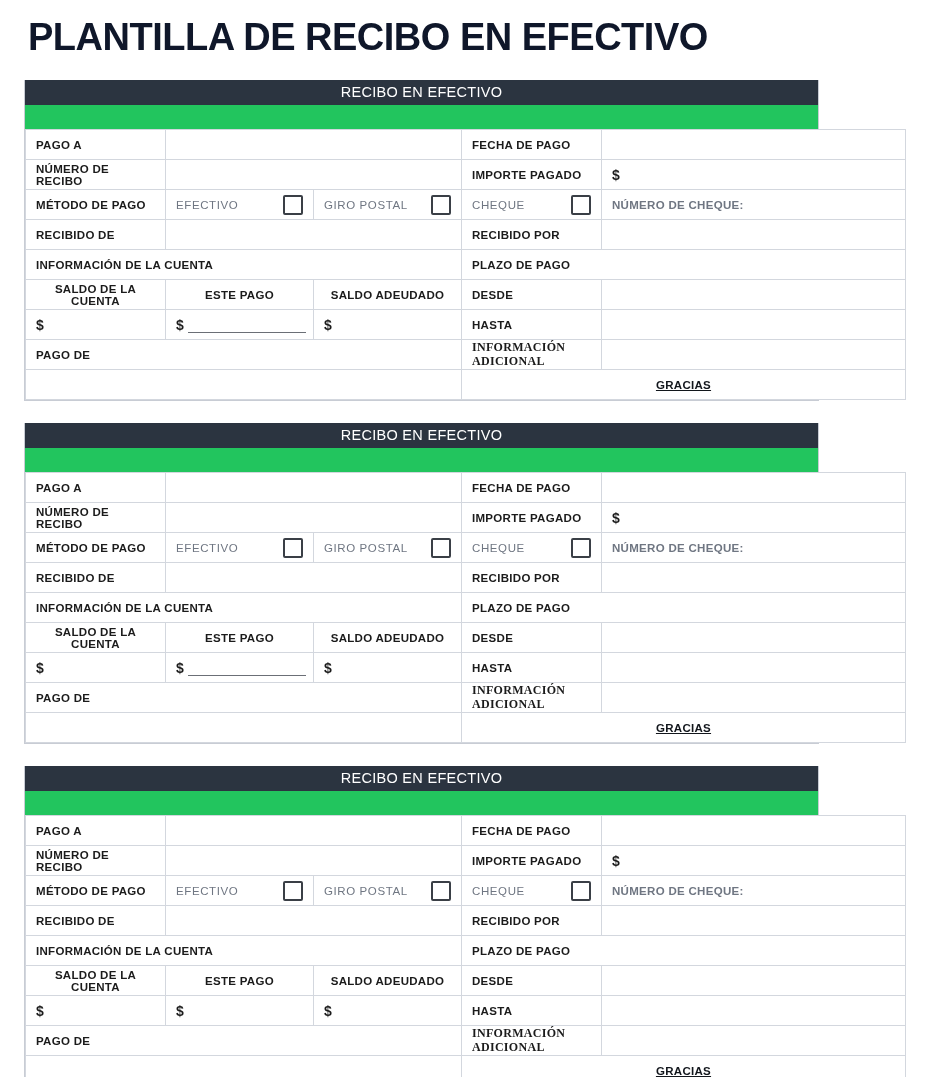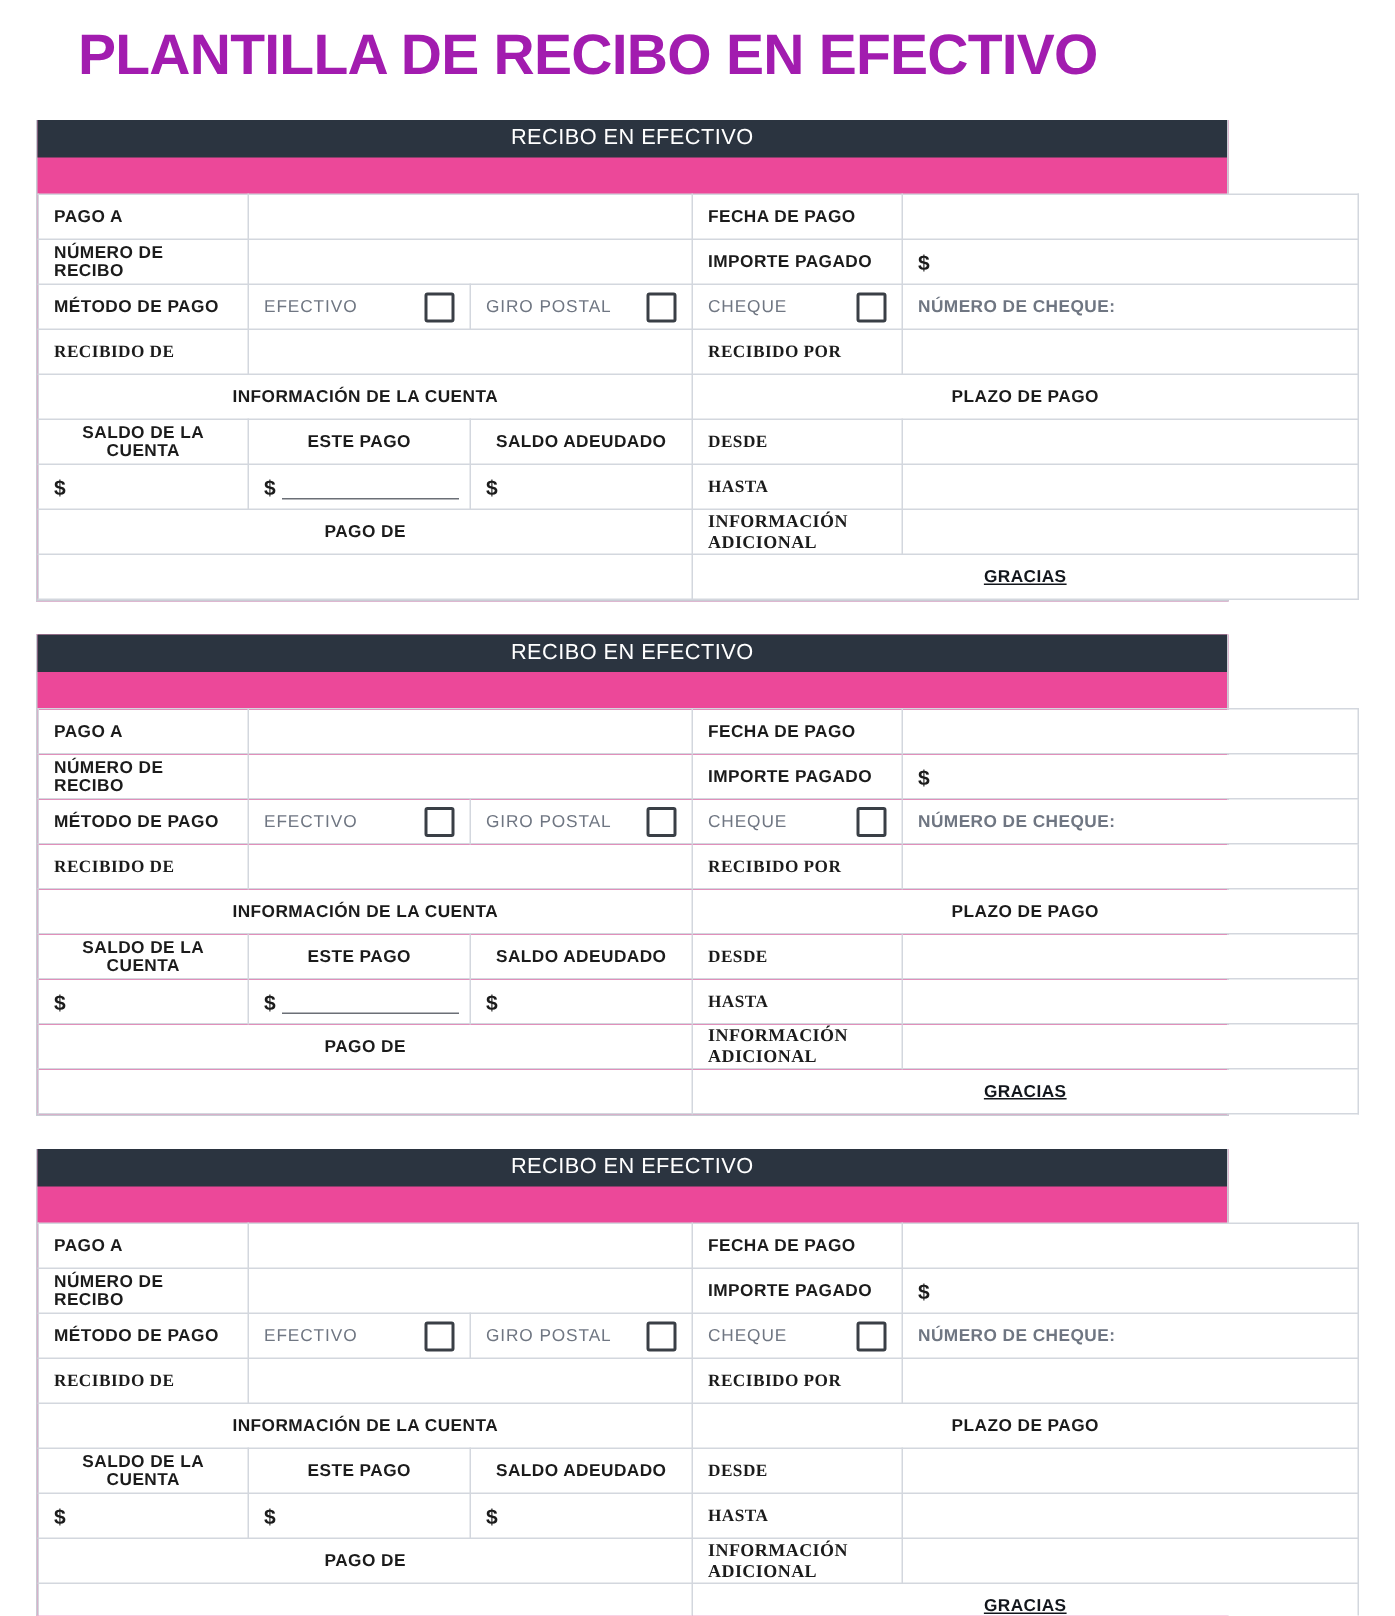--- a/index.html
+++ b/index.html
@@ -20,36 +20,35 @@
     width: 930px;
     height: 1077px;
     box-sizing: border-box;
     padding: 0 24px;
   }
 
   
   .page-title {
     font-size: 38px;
     font-weight: bold;
-    color: #a21caf;
+    color: #0f172a;
     letter-spacing: -0.5px;
     line-height: 1;
     padding: 18px 0 0 4px;
     white-space: nowrap;
-    margin-left: 24px;
   }
 
   
   .receipt {
     width: 795px;
     margin-top: 22px;
     border: 1px solid #c8ccd4;
     border-top: none;
     box-sizing: border-box;
-    background: #ec4899;
+    background: #22c55e;
   }
   .receipt.first { margin-top: 24px; }
 
   .rc-header {
     background: #2b3440;
     color: #ffffff;
     font-size: 14.5px;
     font-weight: normal;
     text-align: center;
     letter-spacing: 0.3px;
@@ -71,23 +70,23 @@
     font-weight: bold;
     letter-spacing: 0.3px;
     vertical-align: middle;
     background: #ffffff;
     box-sizing: border-box;
     overflow: hidden;
   }
 
   
   td.lbl-light { background: #eef0f5; }
-  td.lbl-dark  { background: #b3becf; font-family: Liberation Serif, serif; }
+  td.lbl-dark  { background: #b3becf; }
   td.fill      { background: #ffffff; }
-  td.band-light{ background: #eef0f5; text-align: center; }
+  td.band-light{ background: #eef0f5; }
   td.band-mid  { background: #aebbd0; text-align: center; }
   td.hdr-mid   { background: #aebbd0; text-align: center; }
 
   
   td .opt-text,
   td.opt {
     font-weight: normal;
     color: #6f7682;
     font-size: 11.5px;
     letter-spacing: 0.6px;

